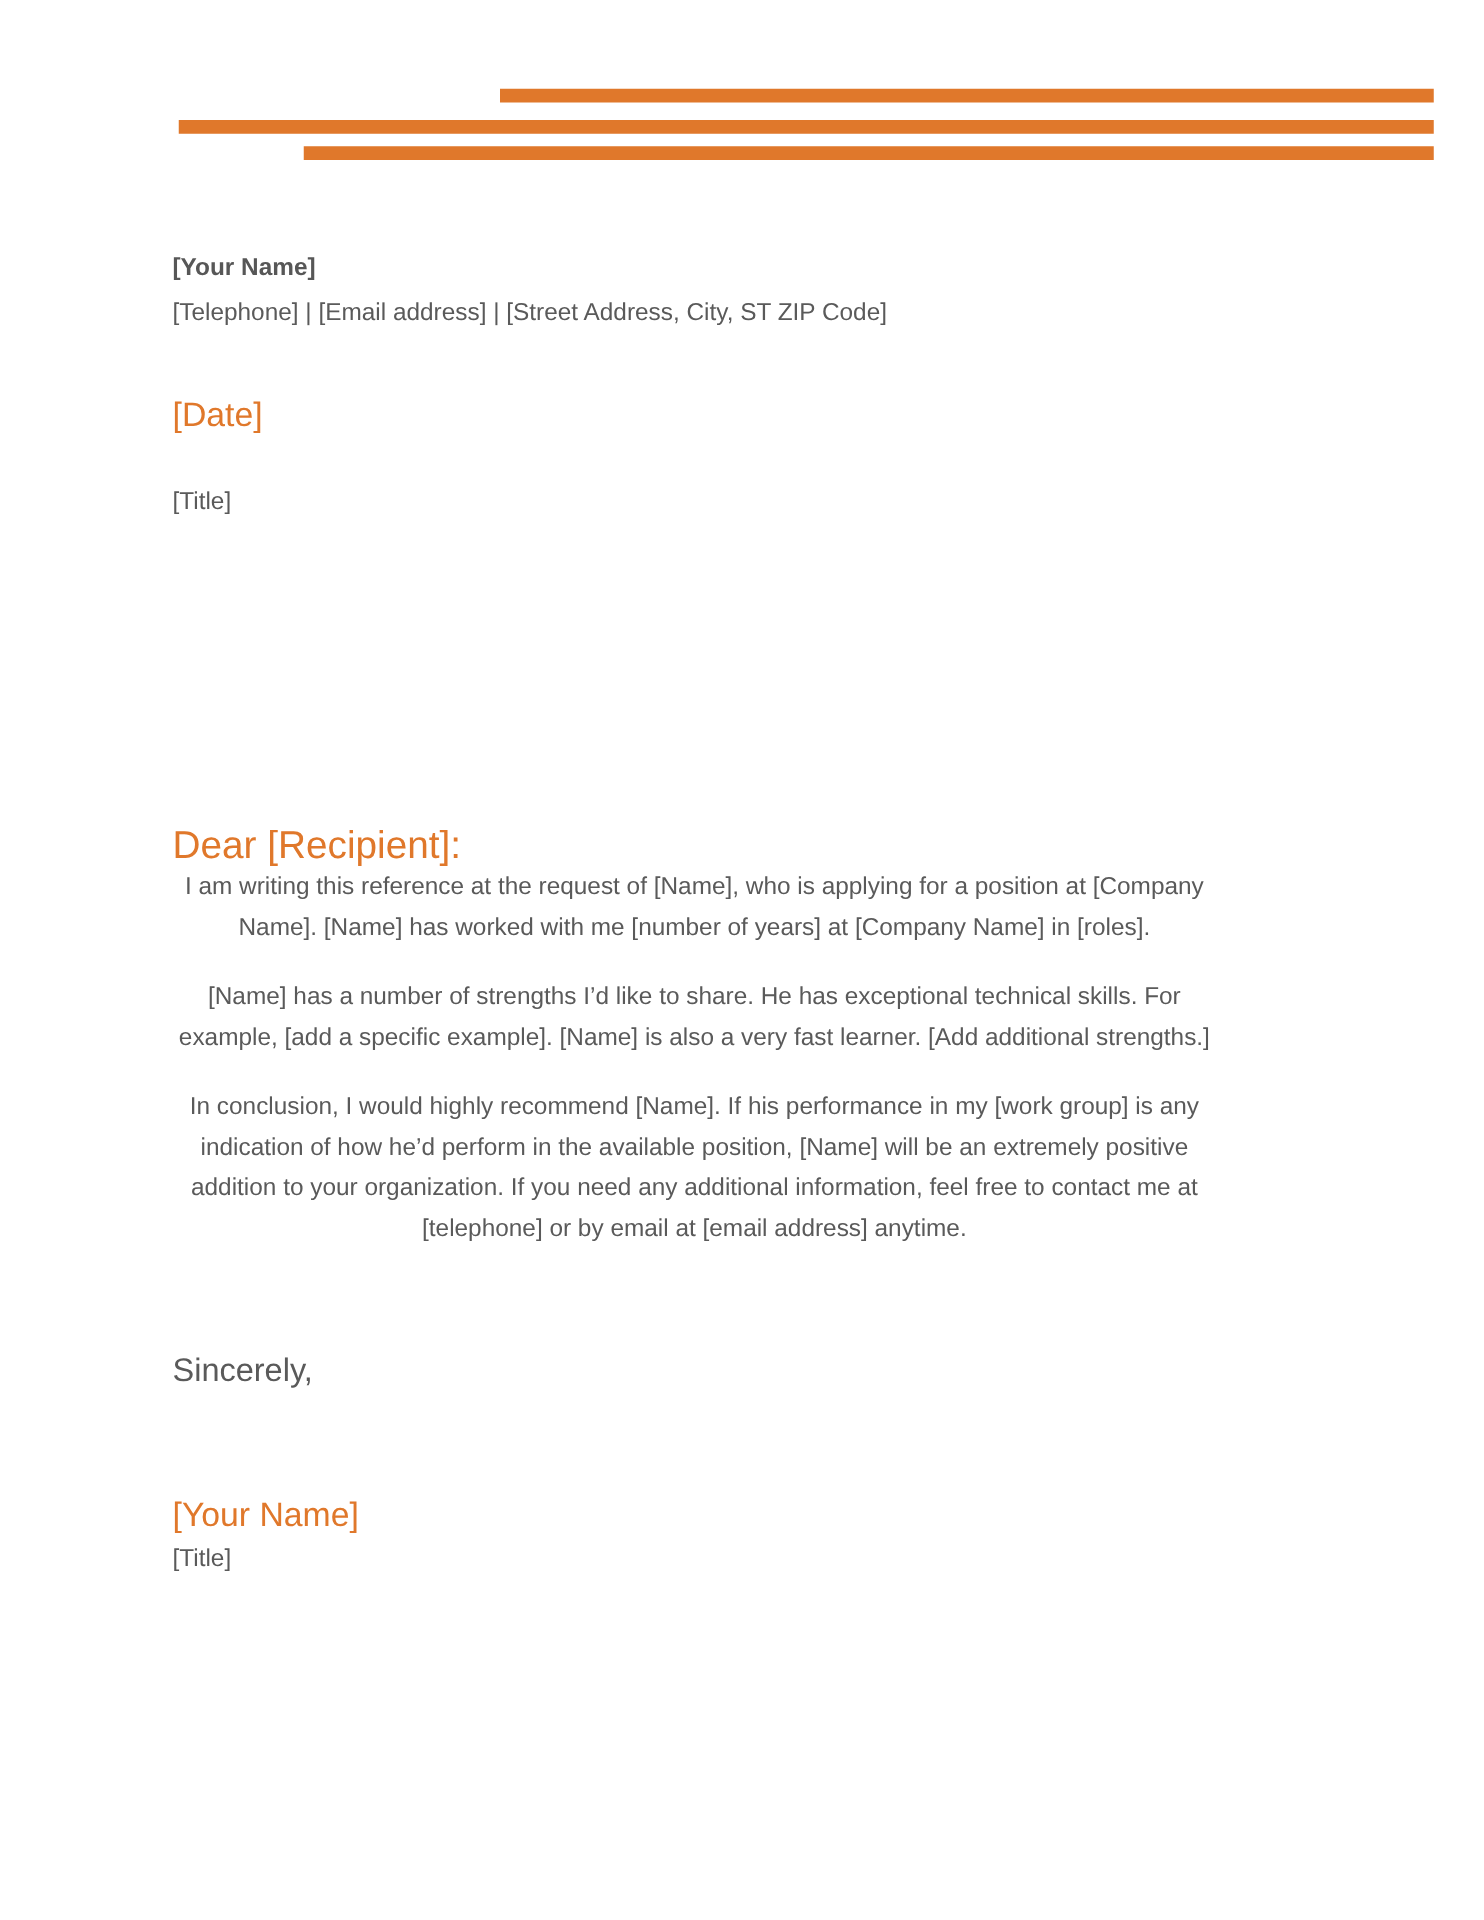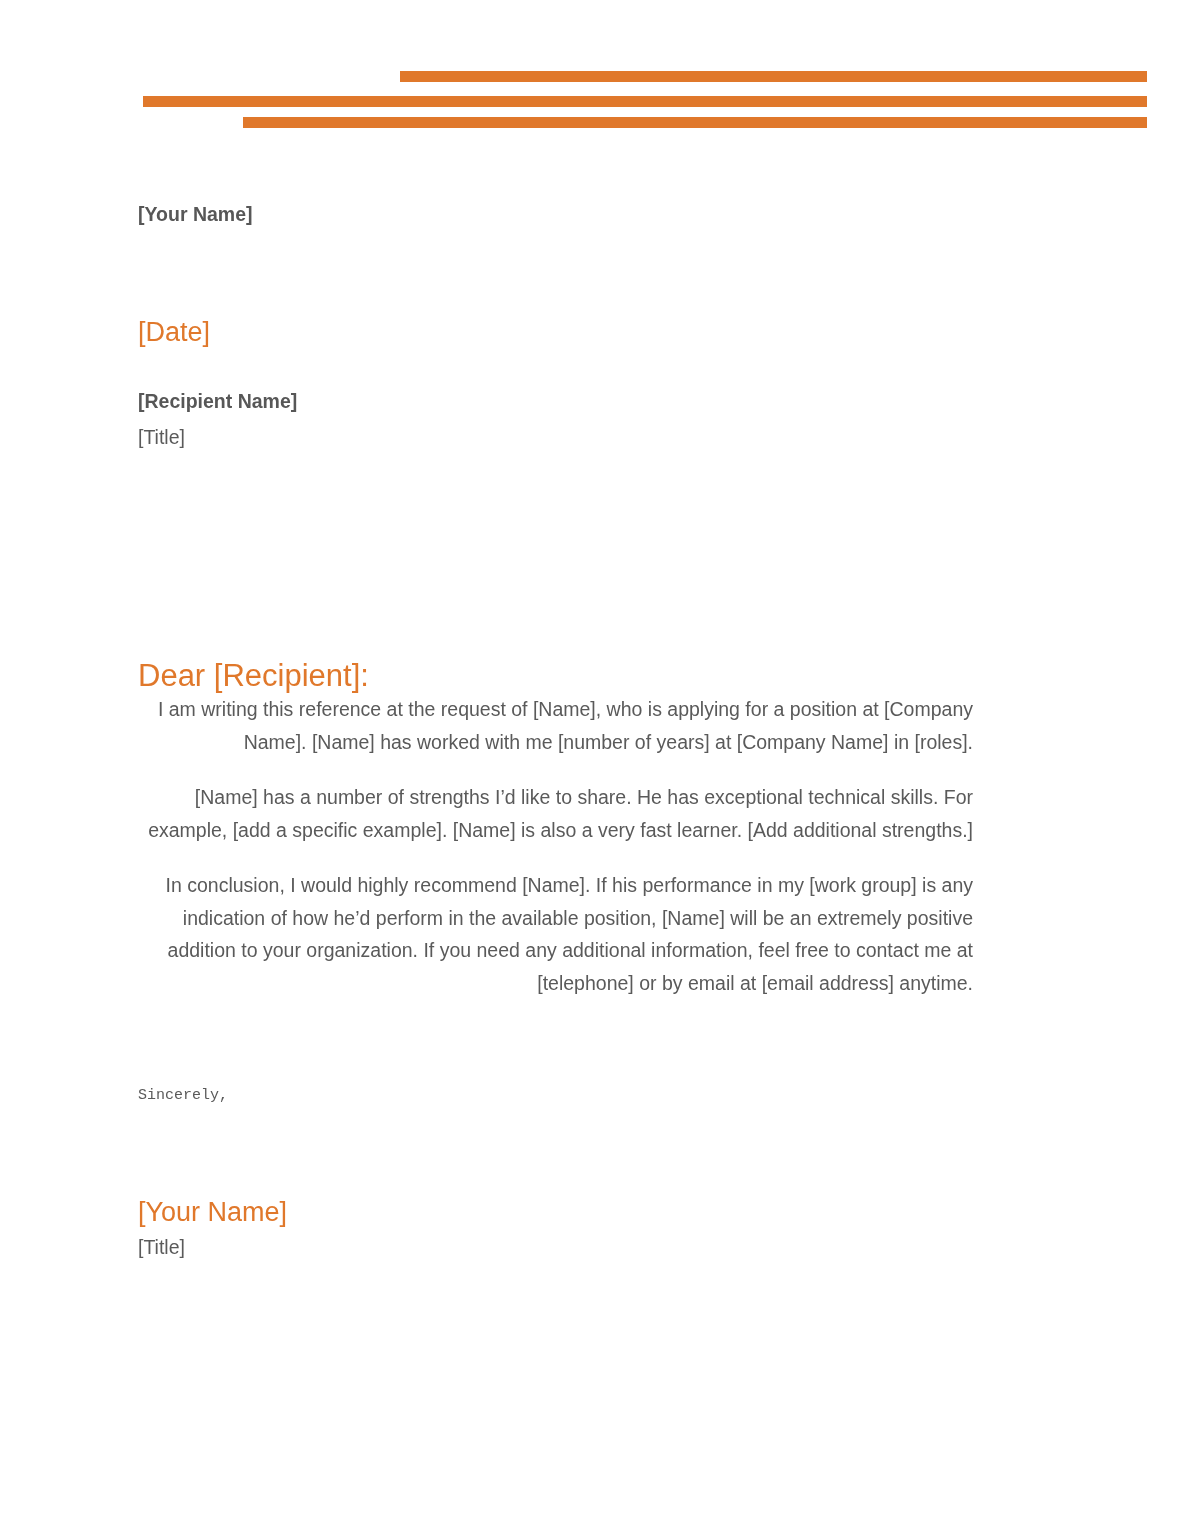--- a/index.html
+++ b/index.html
@@ -92,54 +92,53 @@
     line-height: 34px;
     font-weight: normal;
     white-space: nowrap;
   }
 
   .para {
     color: #5A5A5A;
     font-size: 19.5px;
     line-height: 32.5px;
     margin: 0 0 23px 0;
-    text-align: right;
+    text-align: center;
   }
 
   .closing-text {
     color: #5A5A5A;
-    font-size: 15px;
+    font-size: 26px;
     line-height: 32px;
     white-space: nowrap;
-    font-family: Liberation Mono, monospace;
   }
 </style>
 </head>
 <body>
 
 <div class="page">
 
   <div class="header-rules">
     <div class="rule rule-1"></div>
     <div class="rule rule-2"></div>
     <div class="rule rule-3"></div>
   </div>
 
   <div class="letter">
 
     <div class="sender-block">
       <div class="line line-bold">[Your Name]</div>
+      <div class="line">[Telephone] | [Email address] | [Street Address, City, ST ZIP Code]</div>
     </div>
 
     <div class="date-block">
       <div class="heading-orange">[Date]</div>
     </div>
 
     <div class="recipient-block">
-      <div class="line line-bold">[Recipient Name]</div>
       <div class="line">[Title]</div>
     </div>
 
     <div class="salutation-block">
       <div class="salutation">Dear [Recipient]:</div>
     </div>
 
     <div class="body-block">
       <p class="para">I am writing this reference at the request of [Name], who is applying for a position at [Company Name]. [Name] has worked with me [number of years] at [Company Name] in [roles].</p>
       <p class="para">[Name] has a number of strengths I’d like to share. He has exceptional technical skills. For example, [add a specific example]. [Name] is also a very fast learner. [Add additional strengths.]</p>

